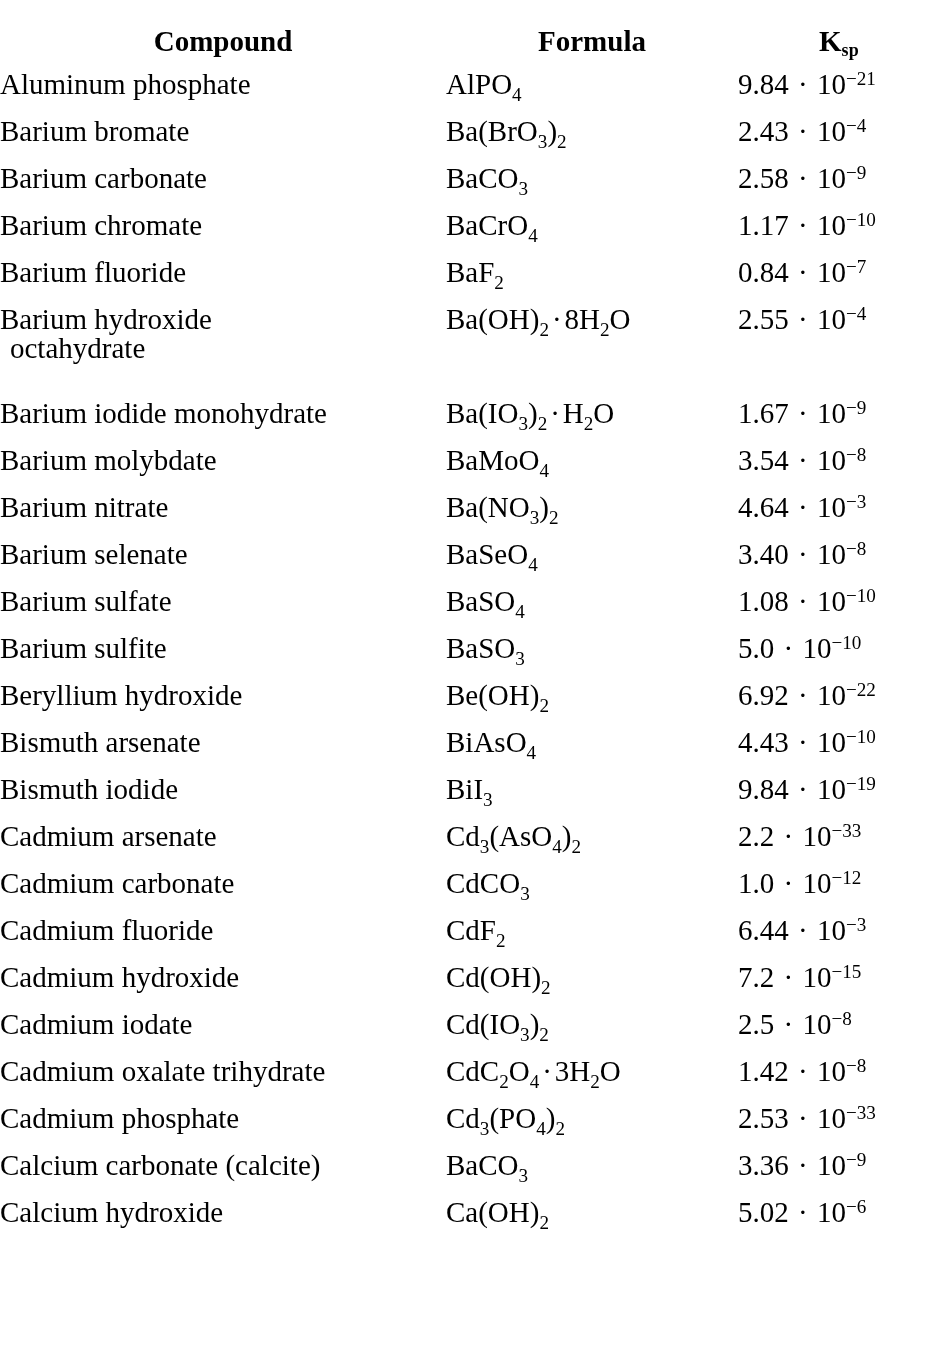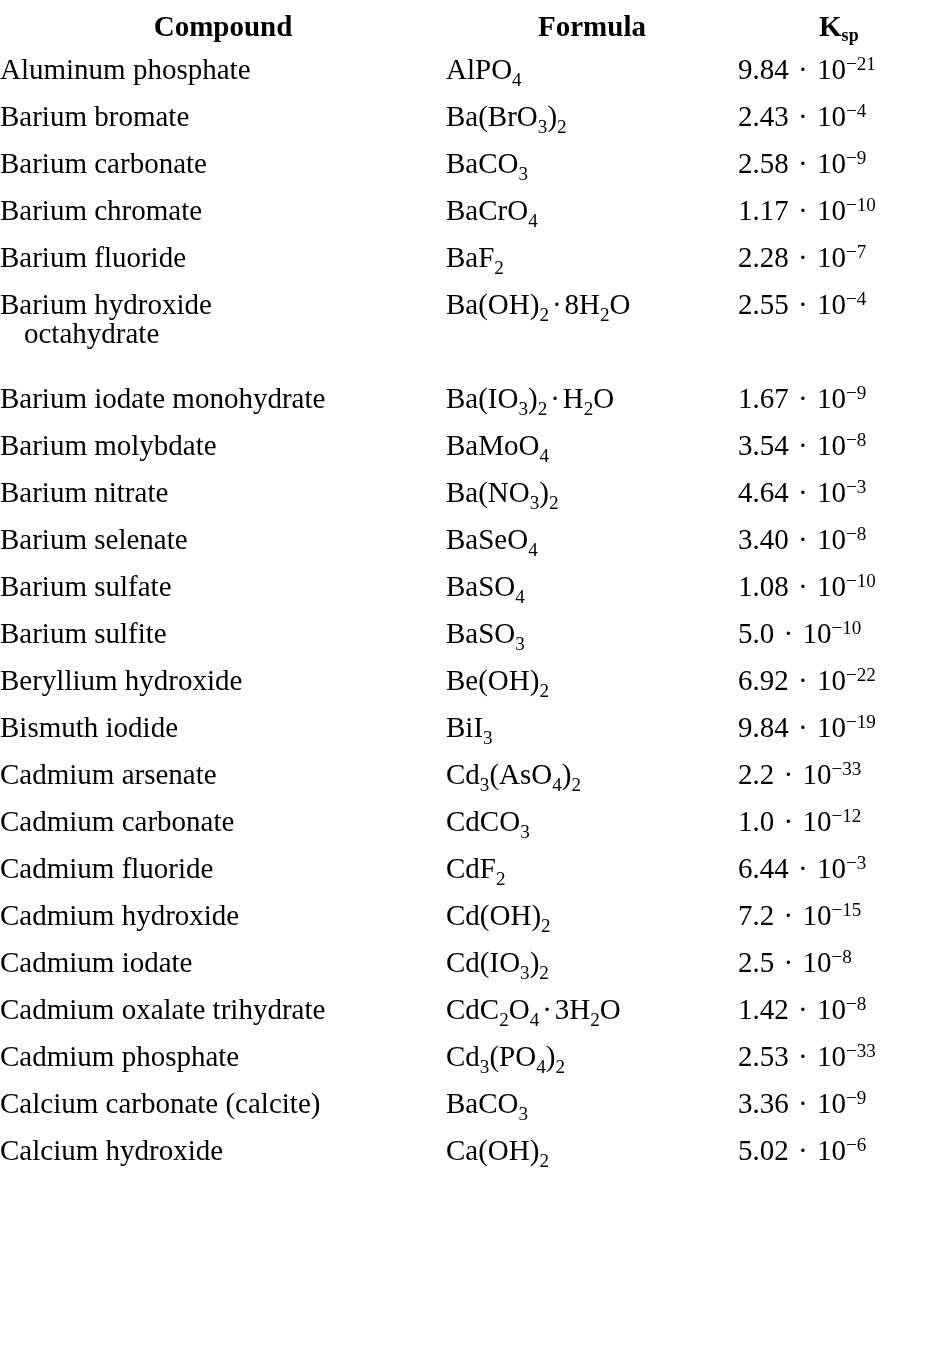--- a/index.html
+++ b/index.html
@@ -44,21 +44,21 @@
   
   col.col-compound { width: 446px; }
   col.col-formula  { width: 292px; }
   col.col-ksp      { width: 202px; }
 
   
   thead tr.header-row th {
     font-weight: bold;
     font-size: 29px;
     line-height: 1;
-    padding-top: 12px;
+    padding-top: 27px;
     padding-bottom: 14px;
     text-align: center;
     white-space: nowrap;
   }
 
   th.th-compound { padding-right: 220px; }
   th.th-formula  { padding-right: 110px; }
   th.th-ksp      { padding-right: 36px; }
 
   th .sub {
@@ -87,21 +87,21 @@
     padding-left: 8px;
   }
 
   td.cell-ksp {
     padding-left: 12px;
   }
 
   
   td.cell-compound .wrap-line {
     display: block;
-    padding-left: 24px;
+    padding-left: 10px;
     white-space: nowrap;
   }
 
   tr.data-row.row-wrapped td {
     height: 94px;
   }
 
   tr.data-row.row-wrapped td.cell-compound {
     white-space: normal;
   }
@@ -171,29 +171,29 @@
           <td class="cell-ksp"><span>2.58</span><span class="mult"> · </span><span>10</span><span class="sup">−9</span></td>
         </tr>
         <tr class="data-row">
           <td class="cell-compound"><span>Barium chromate</span></td>
           <td class="cell-formula"><span>BaCrO</span><span class="sub">4</span></td>
           <td class="cell-ksp"><span>1.17</span><span class="mult"> · </span><span>10</span><span class="sup">−10</span></td>
         </tr>
         <tr class="data-row">
           <td class="cell-compound"><span>Barium fluoride</span></td>
           <td class="cell-formula"><span>BaF</span><span class="sub">2</span></td>
-          <td class="cell-ksp"><span>2.28</span><span class="mult"> · </span><span>10</span><span class="sup">−7</span></td>
+          <td class="cell-ksp"><span>0.84</span><span class="mult"> · </span><span>10</span><span class="sup">−7</span></td>
         </tr>
         <tr class="data-row row-wrapped">
           <td class="cell-compound"><span>Barium hydroxide</span><span class="wrap-line">octahydrate</span></td>
           <td class="cell-formula"><span>Ba(OH)</span><span class="sub">2</span><span class="dot">·</span><span>8H</span><span class="sub">2</span><span>O</span></td>
           <td class="cell-ksp"><span>2.55</span><span class="mult"> · </span><span>10</span><span class="sup">−4</span></td>
         </tr>
         <tr class="data-row">
-          <td class="cell-compound"><span>Barium iodate monohydrate</span></td>
+          <td class="cell-compound"><span>Barium iodide monohydrate</span></td>
           <td class="cell-formula"><span>Ba(IO</span><span class="sub">3</span><span>)</span><span class="sub">2</span><span class="dot">·</span><span>H</span><span class="sub">2</span><span>O</span></td>
           <td class="cell-ksp"><span>1.67</span><span class="mult"> · </span><span>10</span><span class="sup">−9</span></td>
         </tr>
         <tr class="data-row">
           <td class="cell-compound"><span>Barium molybdate</span></td>
           <td class="cell-formula"><span>BaMoO</span><span class="sub">4</span></td>
           <td class="cell-ksp"><span>3.54</span><span class="mult"> · </span><span>10</span><span class="sup">−8</span></td>
         </tr>
         <tr class="data-row">
           <td class="cell-compound"><span>Barium nitrate</span></td>
@@ -214,20 +214,25 @@
           <td class="cell-compound"><span>Barium sulfite</span></td>
           <td class="cell-formula"><span>BaSO</span><span class="sub">3</span></td>
           <td class="cell-ksp"><span>5.0</span><span class="mult"> · </span><span>10</span><span class="sup">−10</span></td>
         </tr>
         <tr class="data-row">
           <td class="cell-compound"><span>Beryllium hydroxide</span></td>
           <td class="cell-formula"><span>Be(OH)</span><span class="sub">2</span></td>
           <td class="cell-ksp"><span>6.92</span><span class="mult"> · </span><span>10</span><span class="sup">−22</span></td>
         </tr>
         <tr class="data-row">
+          <td class="cell-compound"><span>Bismuth arsenate</span></td>
+          <td class="cell-formula"><span>BiAsO</span><span class="sub">4</span></td>
+          <td class="cell-ksp"><span>4.43</span><span class="mult"> · </span><span>10</span><span class="sup">−10</span></td>
+        </tr>
+        <tr class="data-row">
           <td class="cell-compound"><span>Bismuth iodide</span></td>
           <td class="cell-formula"><span>BiI</span><span class="sub">3</span></td>
           <td class="cell-ksp"><span>9.84</span><span class="mult"> · </span><span>10</span><span class="sup">−19</span></td>
         </tr>
         <tr class="data-row">
           <td class="cell-compound"><span>Cadmium arsenate</span></td>
           <td class="cell-formula"><span>Cd</span><span class="sub">3</span><span>(AsO</span><span class="sub">4</span><span>)</span><span class="sub">2</span></td>
           <td class="cell-ksp"><span>2.2</span><span class="mult"> · </span><span>10</span><span class="sup">−33</span></td>
         </tr>
         <tr class="data-row">

